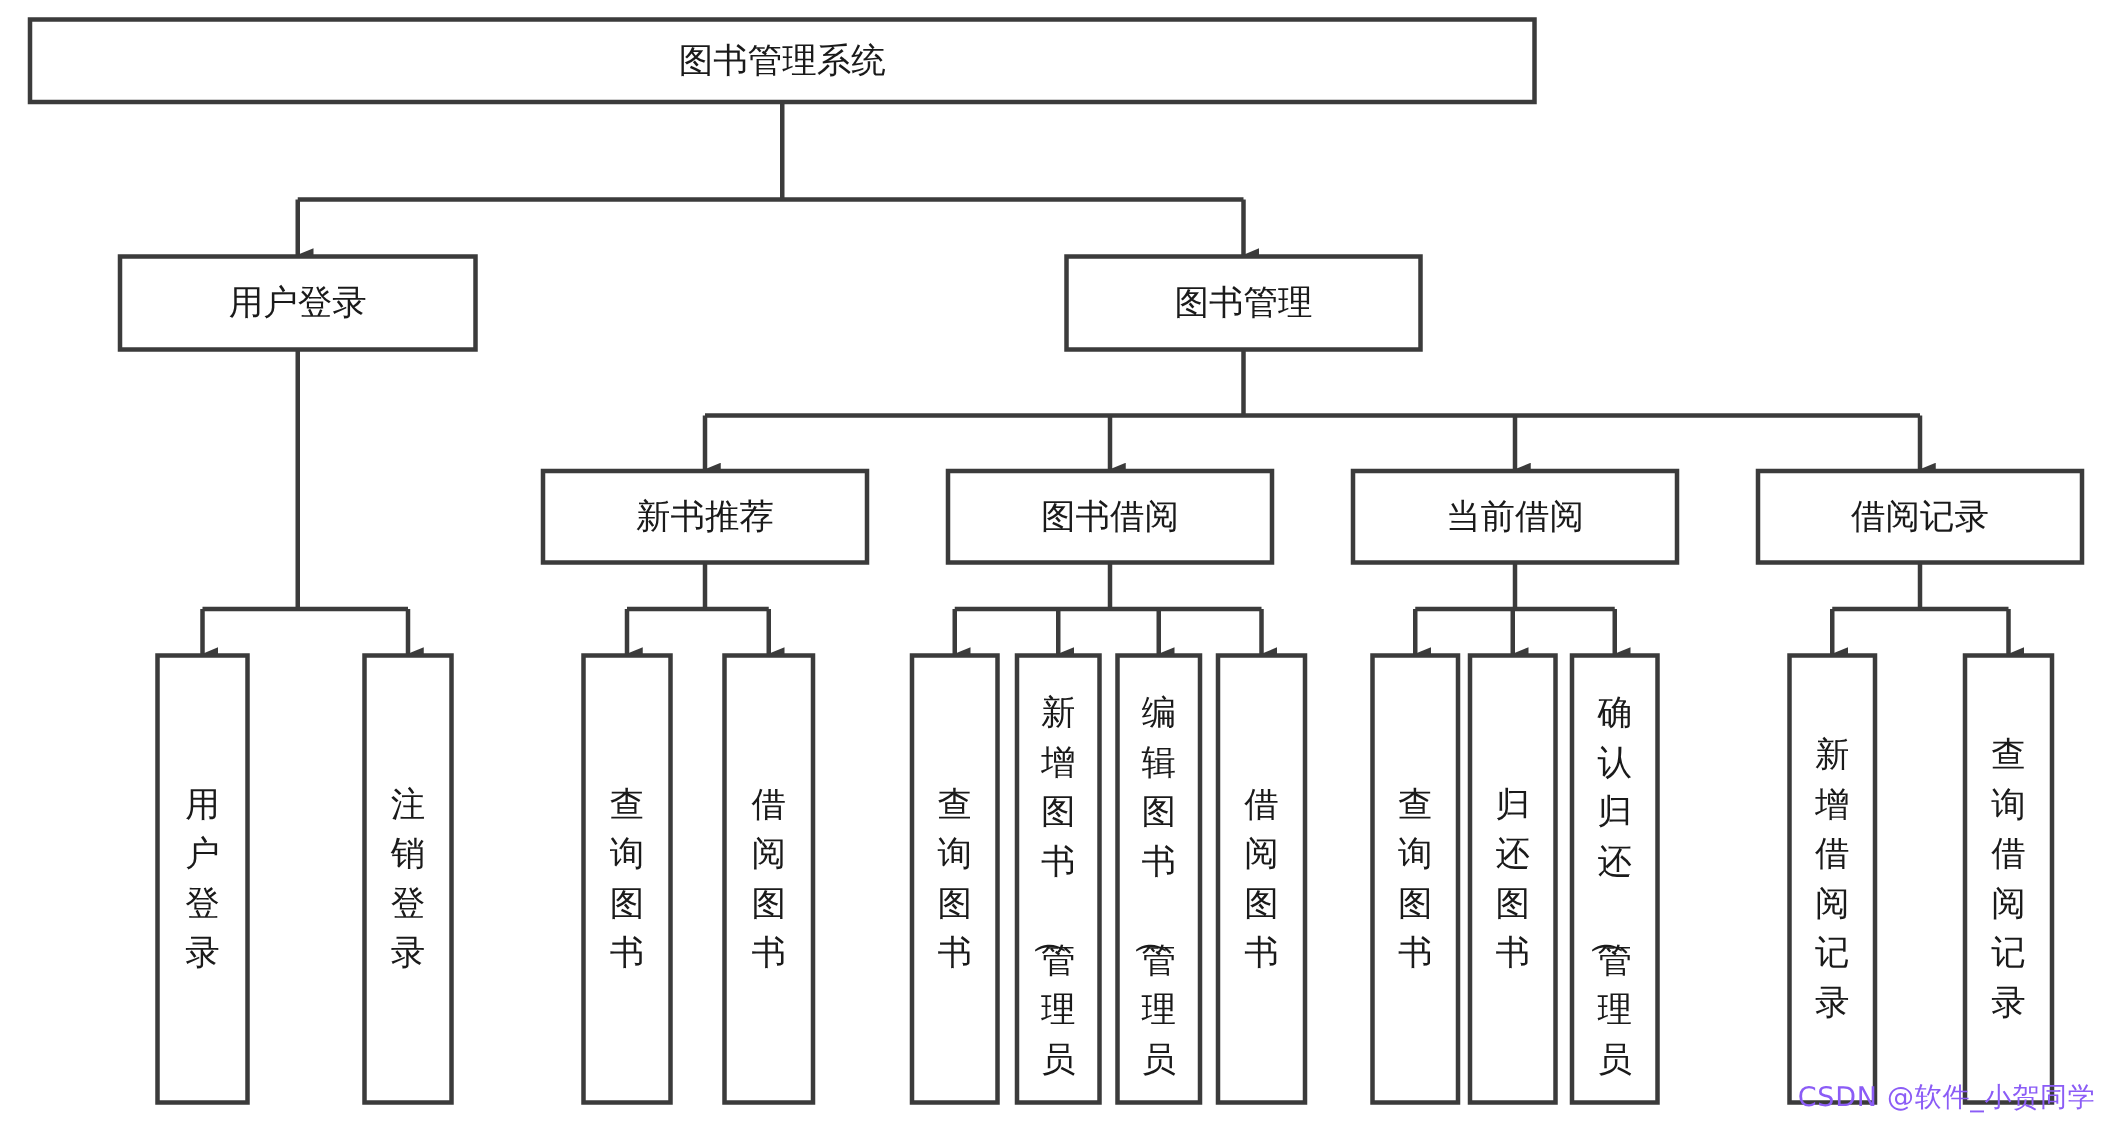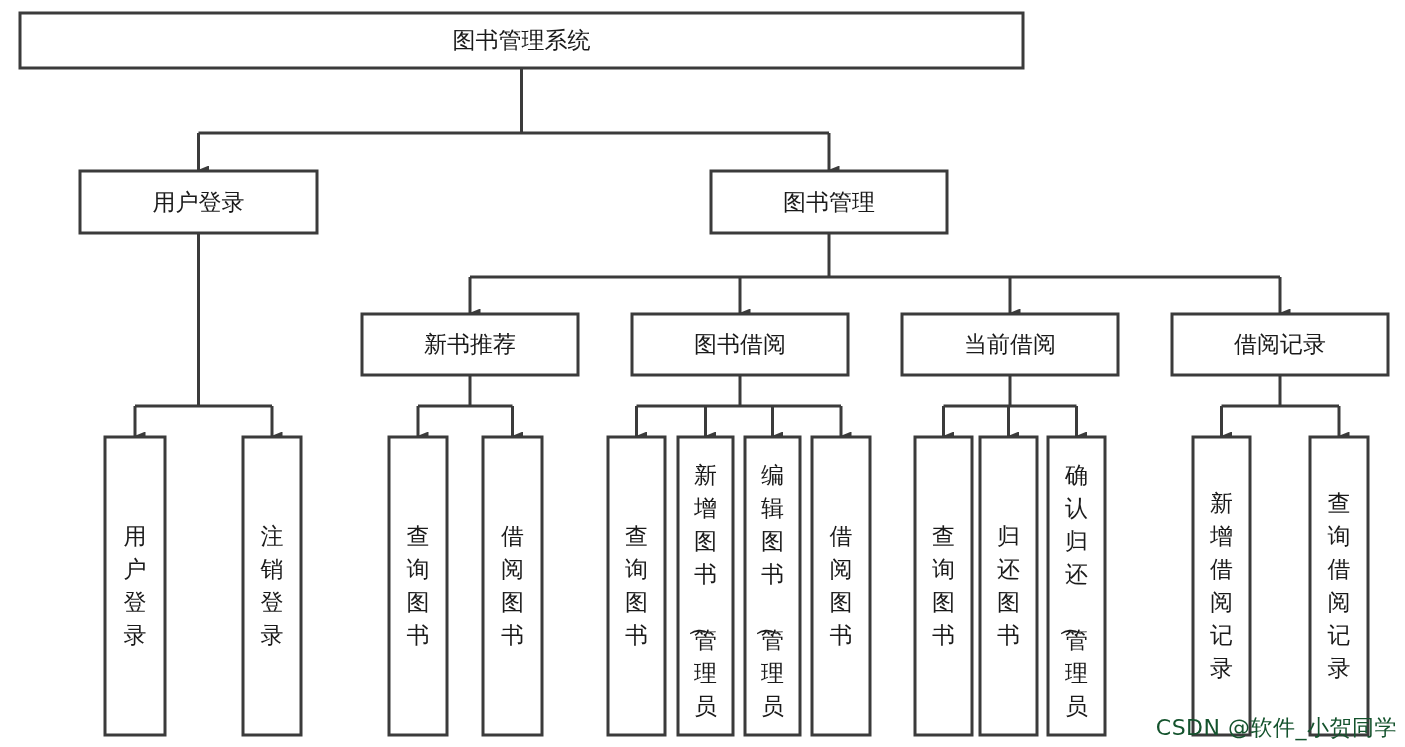--- a/index.html
+++ b/index.html
@@ -25,22 +25,22 @@
     text-anchor:middle;
   }
   .edge-line{
     stroke:#3b3b3b;stroke-width:3;fill:none;
   }
   .watermark{
     position:absolute;
     right:8px;
     bottom:4px;
     font-family:"DejaVu Sans","Liberation Sans",sans-serif;
-    font-size:22px;
-    color:#14532d;
+    font-size:18px;
+    color:#8b5cf6;
     white-space:nowrap;
     letter-spacing:0.5px;
     pointer-events:none;
   }
 </style>
 </head>
 <body>
 
 <svg id="diagram" viewBox="0 0 1405 747" xmlns="http://www.w3.org/2000/svg">
   <defs>

